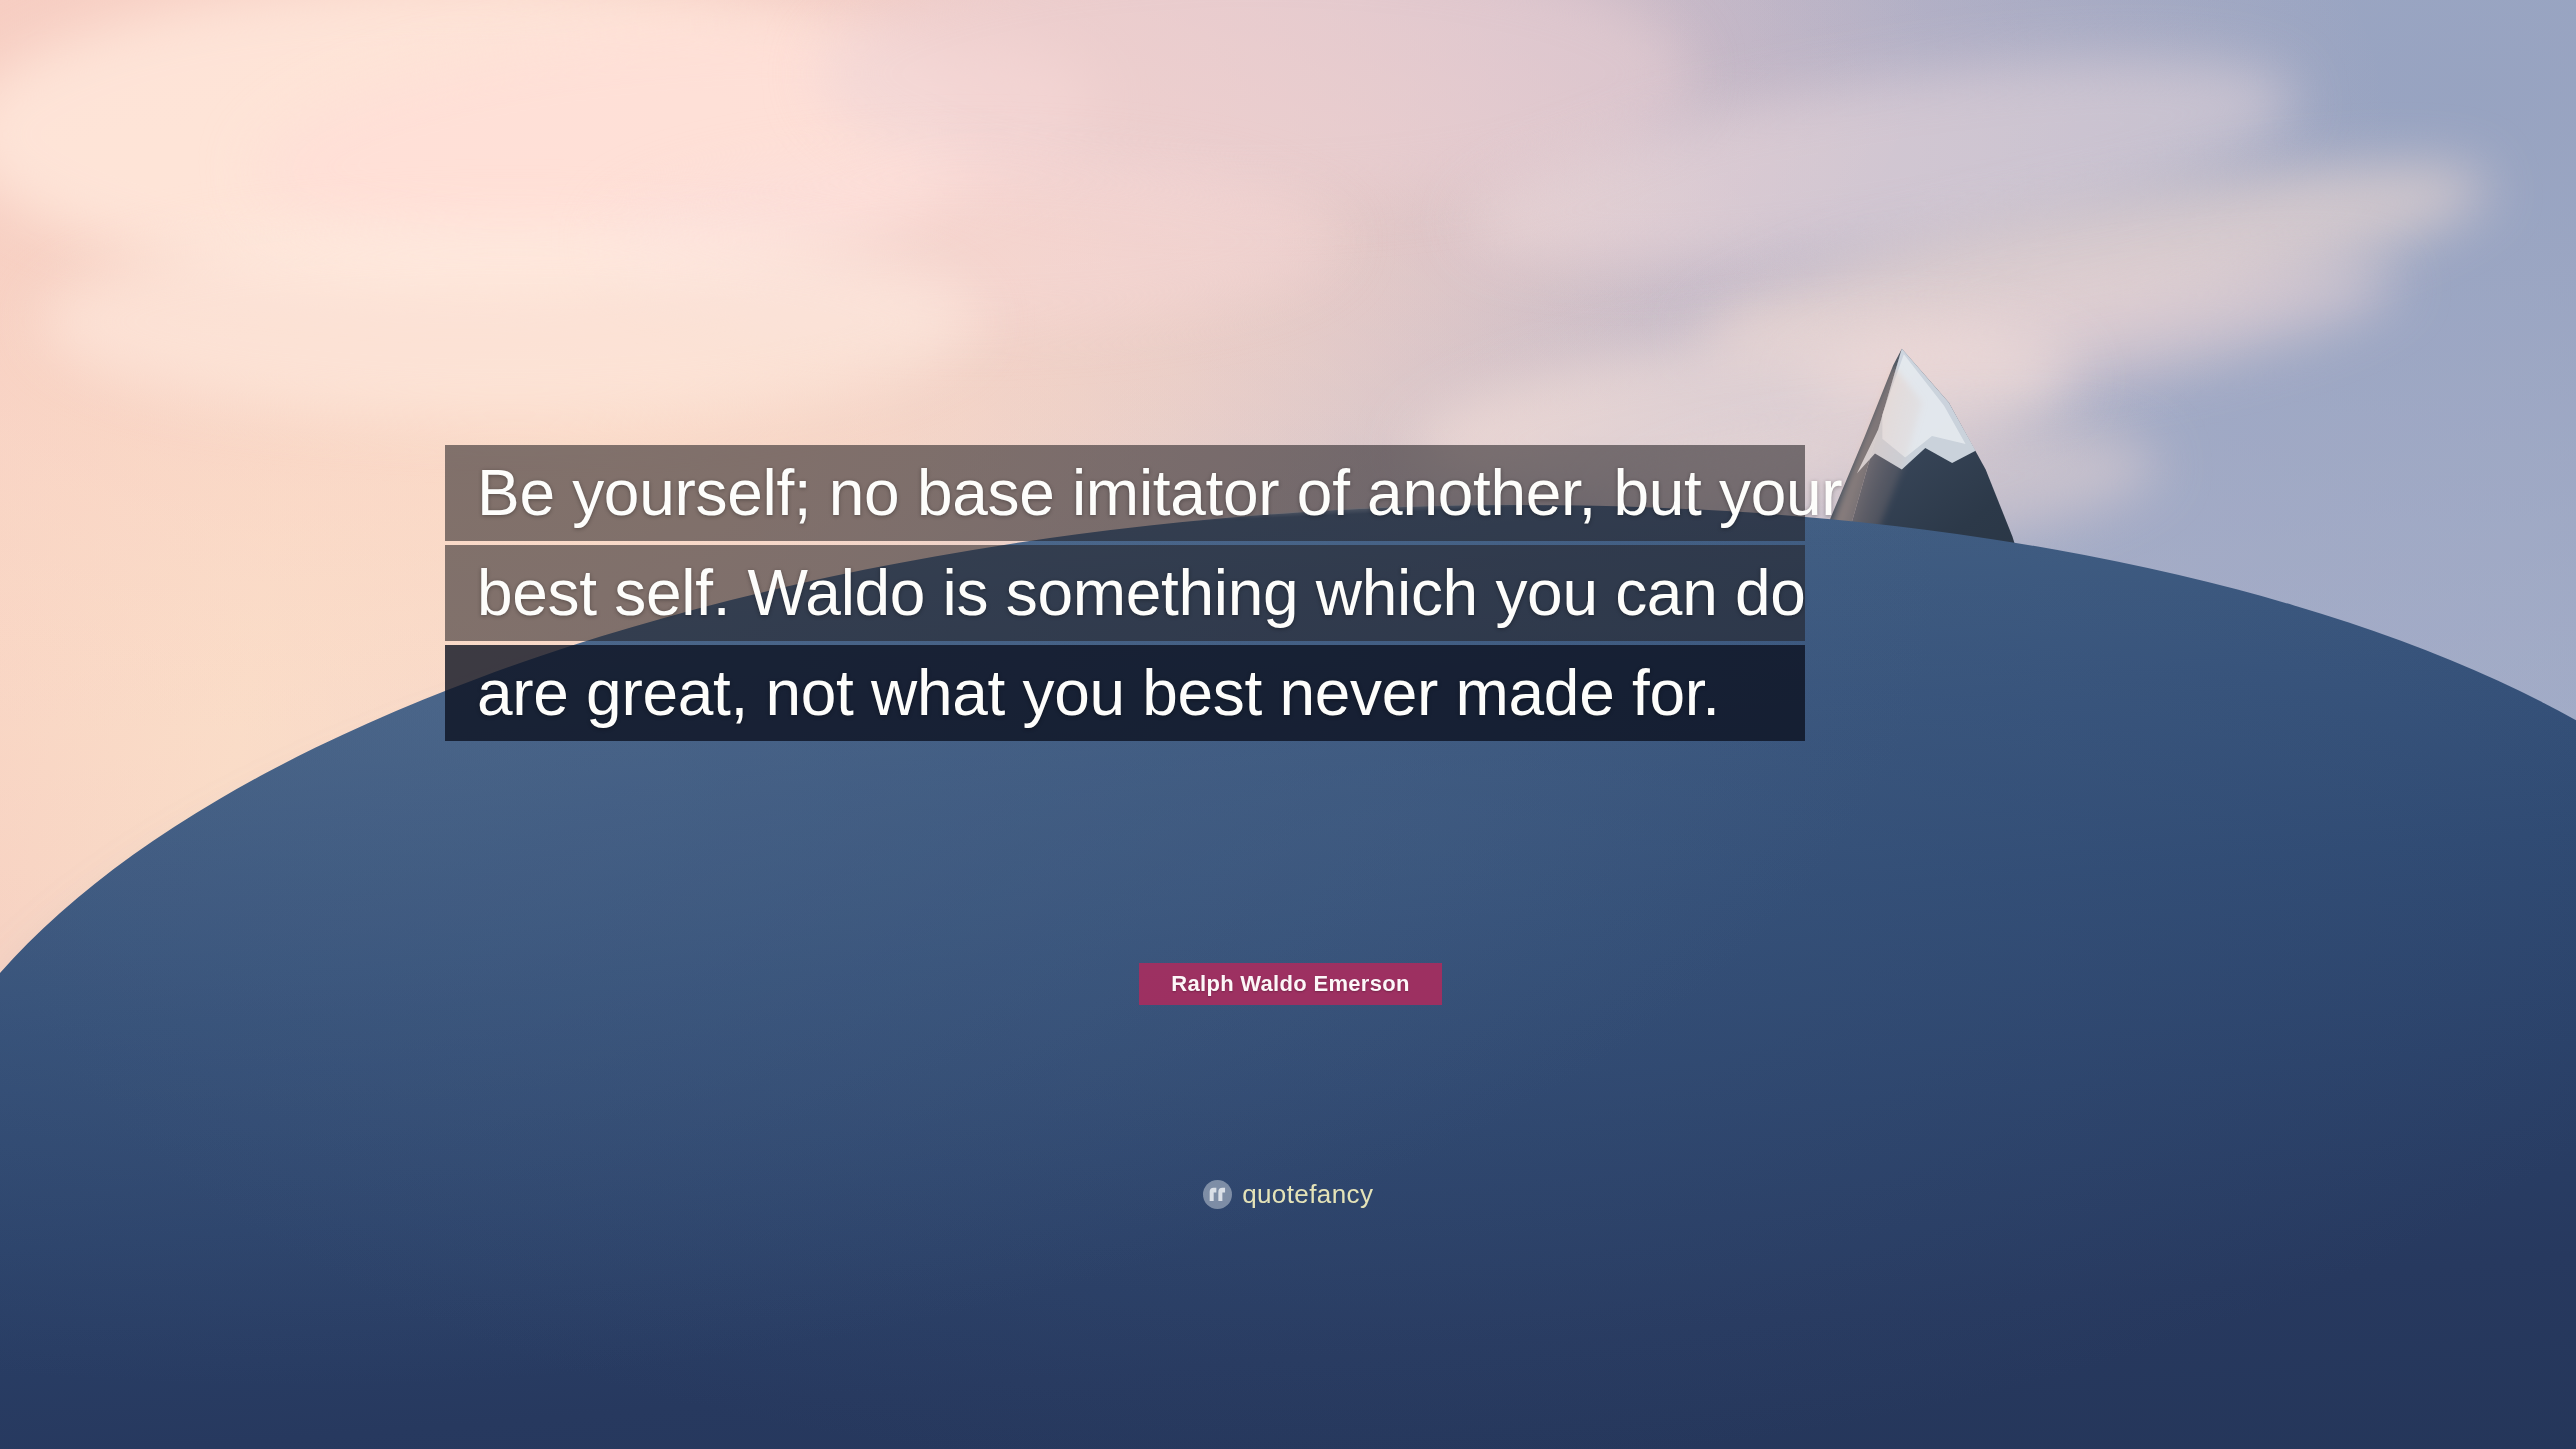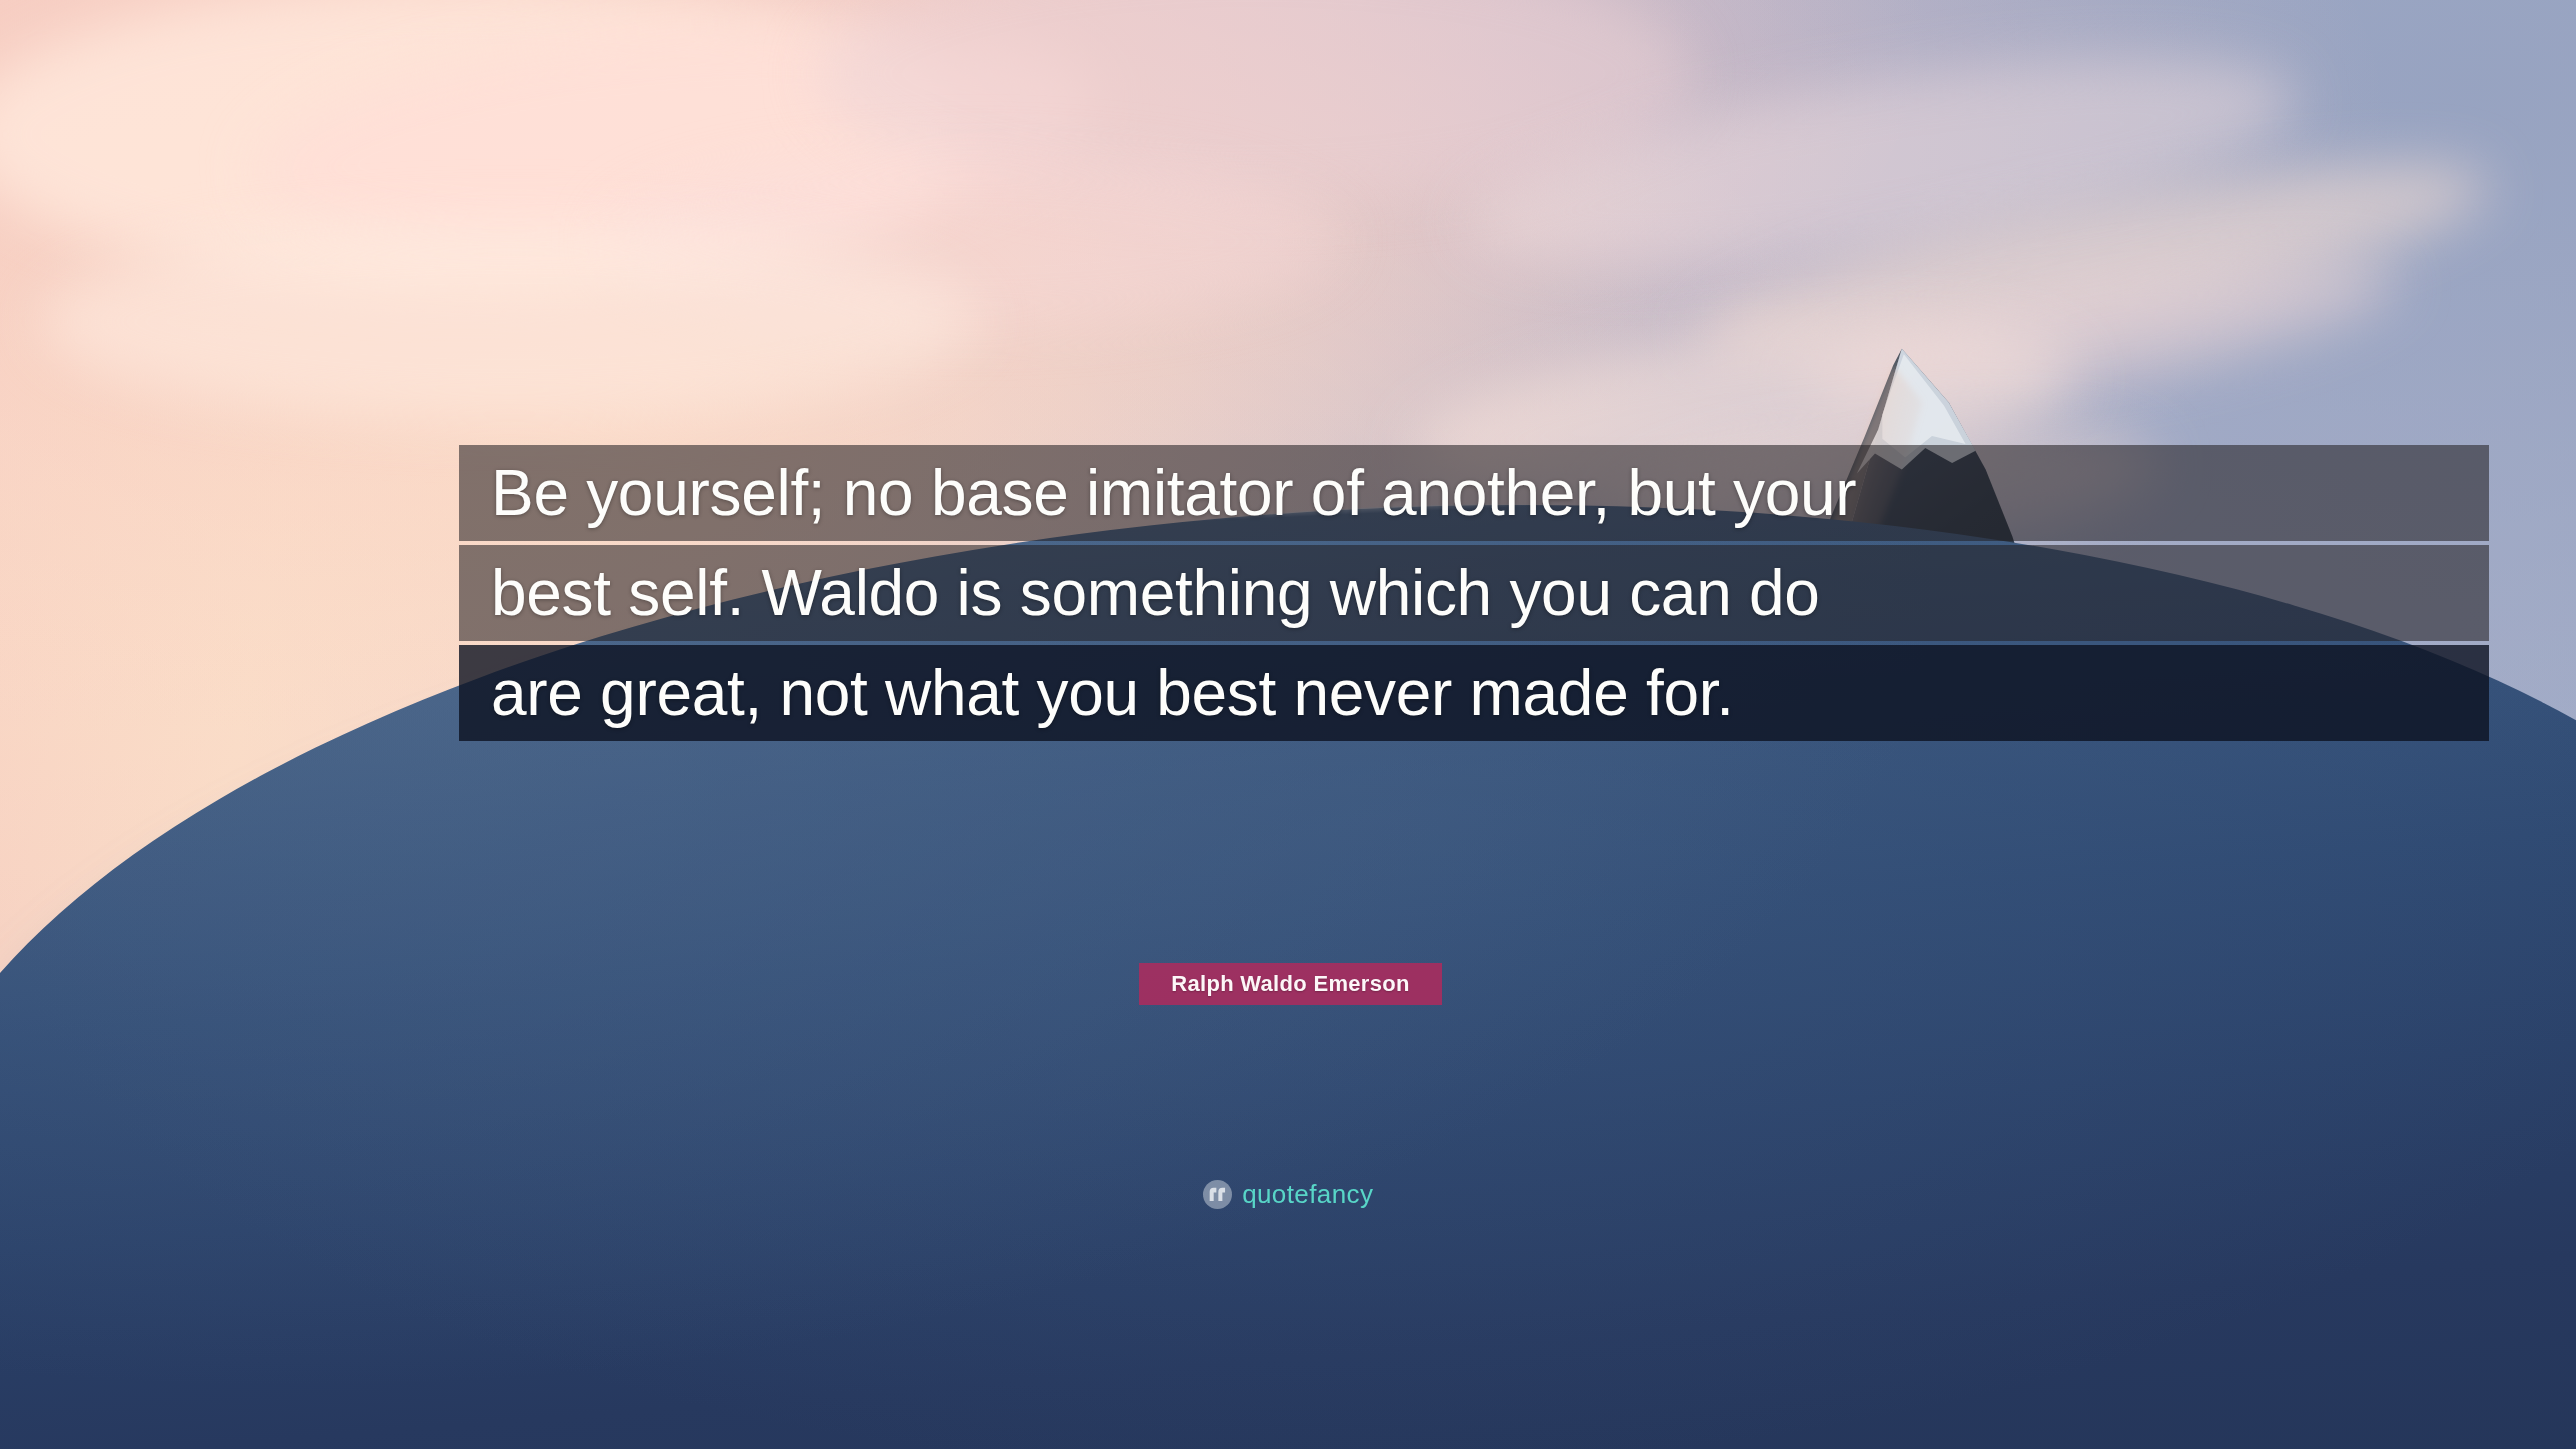--- a/index.html
+++ b/index.html
@@ -93,22 +93,22 @@
     border-radius:50% 48% 0 0 / 58% 55% 0 0;
     background:radial-gradient(70% 90% at 35% 25%, rgba(108,136,170,0.30) 0%, rgba(108,136,170,0) 65%);
     transform:rotate(-2.6deg);
     transform-origin:20% 0%;
     filter:blur(20px);
   }
 
   
   .quote-block {
     position:absolute;
-    left:459px; top:445px;
-    width:2030px;
+    left:445px; top:445px;
+    width:1360px;
   }
   .qline {
     position:relative;
     height:96px;
     margin-bottom:4px;
     display:flex;
     align-items:center;
     padding-left:32px;
     padding-right:13.4px;
   }
@@ -165,21 +165,21 @@
   .wm-badge {
     width:29.5px; height:29.5px;
     border-radius:50%;
     background:rgba(196,205,217,0.60);
     display:flex;
     align-items:center;
     justify-content:center;
   }
   .wm-badge svg { display:block; }
   .wm-text {
-    color:#5eead4;
+    color:#fef9c3;
     font-size:26px;
     letter-spacing:0.4px;
     font-weight:400;
   }
 </style>
 </head>
 <body>
 
 <div id="stage">
 

